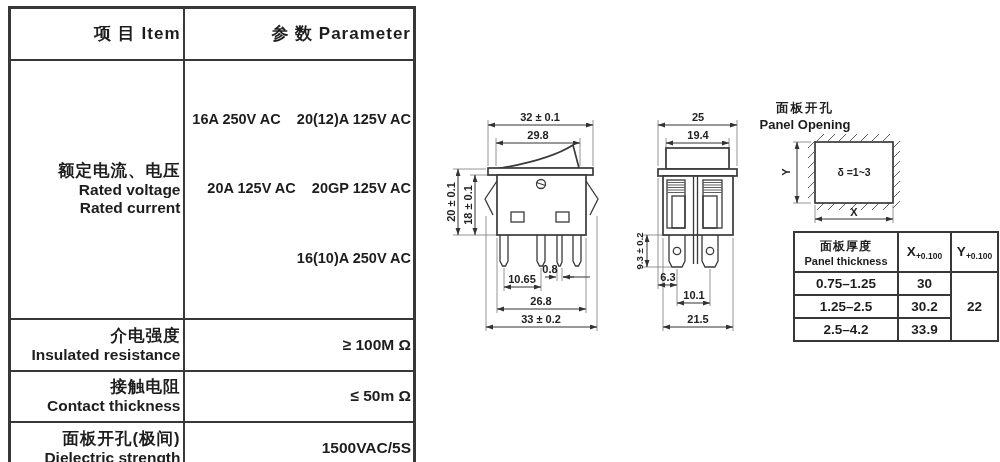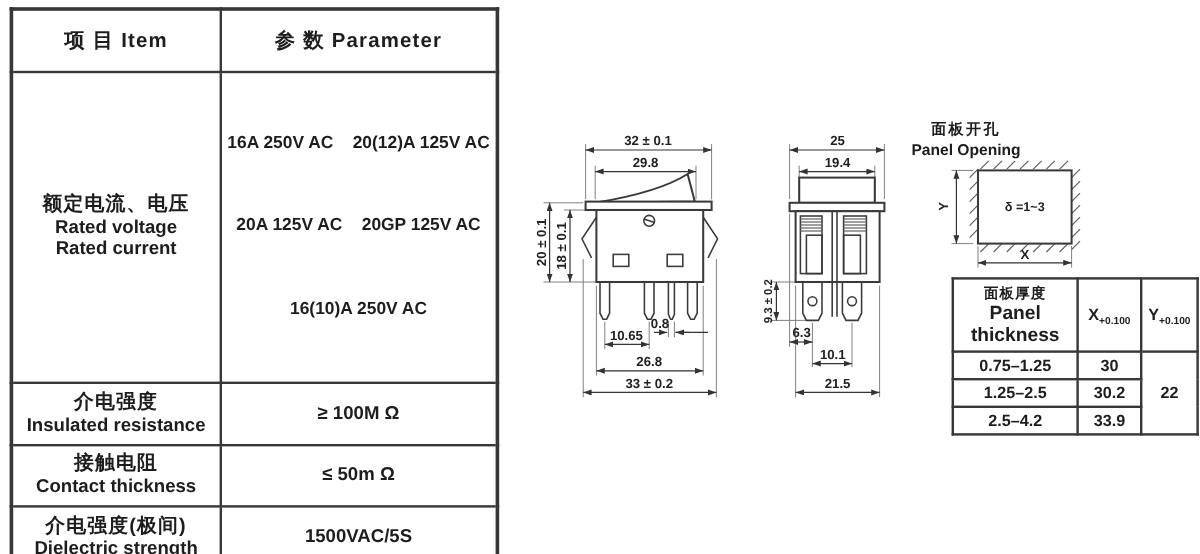--- a/index.html
+++ b/index.html
@@ -3,21 +3,21 @@
 <meta charset="utf-8">
 <style>
   *{margin:0;padding:0;box-sizing:border-box}
   html,body{background:#fff}
   body{width:1000px;height:462px;position:relative;overflow:hidden;
        font-family:"Liberation Sans","DejaVu Sans",sans-serif;color:#1d1d1d}
 
   
   table.spec{position:absolute;left:8px;top:6px;width:405px;
              border-collapse:collapse;table-layout:fixed;border:3px solid #373737}
-  table.spec td{border:2px solid #373737;text-align:center;vertical-align:middle;
+  table.spec td{border:2px solid #373737;text-align:right;vertical-align:middle;
                 font-weight:bold;padding:1px 2px}
   table.spec .c1{width:174px}
   table.spec .c2{width:231px}
   table.spec tr:nth-child(1){height:52px}
   table.spec tr:nth-child(2){height:77px}
   table.spec tr:nth-child(3){height:52px}
   table.spec tr:nth-child(4){height:51px}
   table.spec tr:nth-child(5){height:53px}
   table.spec tr:nth-child(6){height:51px}
   table.spec tr:nth-child(7){height:54px}
@@ -47,21 +47,21 @@
   table.pt{position:absolute;left:793px;top:231px;border-collapse:collapse;
            table-layout:fixed;border:2px solid #373737}
   table.pt td{border:2px solid #373737;text-align:center;vertical-align:middle;
               font-weight:bold;font-size:13.5px;padding:3px}
   table.pt .w1{width:104px}
   table.pt .w2{width:53px}
   table.pt .w3{width:47px}
   table.pt tr:nth-child(1){height:40px}
   table.pt tr:nth-child(n+2){height:19px}
   .hzh{font-size:12px;letter-spacing:1px}
-  .hen{font-size:16px}
+  .hen{font-size:11px}
   .tolb{font-size:13.5px}
   .stk{display:inline-flex;flex-direction:row;align-items:flex-start;
        font-size:8.5px;line-height:8px;vertical-align:-3px;font-weight:bold}
   .yv{font-size:14.5px}
 </style>
 </head>
 <body>
 
 <table class="spec">
   <tbody>
@@ -90,21 +90,21 @@
   </tr>
   <tr>
     <td class="c1">
       <div class="zh">接触电阻</div>
       <div class="en">Contact thickness</div>
     </td>
     <td class="c2 pv">≤ 50m Ω</td>
   </tr>
   <tr>
     <td class="c1">
-      <div class="zh">介电强度(极间)</div>
+      <div class="zh">面板开孔(极间)</div>
       <div class="en">Dielectric strength</div>
     </td>
     <td class="c2 pv">1500VAC/5S</td>
   </tr>
 
 </tbody>
   </table>
 
 <svg style="left:440px;top:92px" width="215" height="258" viewBox="0 0 215 258">
   <defs>

